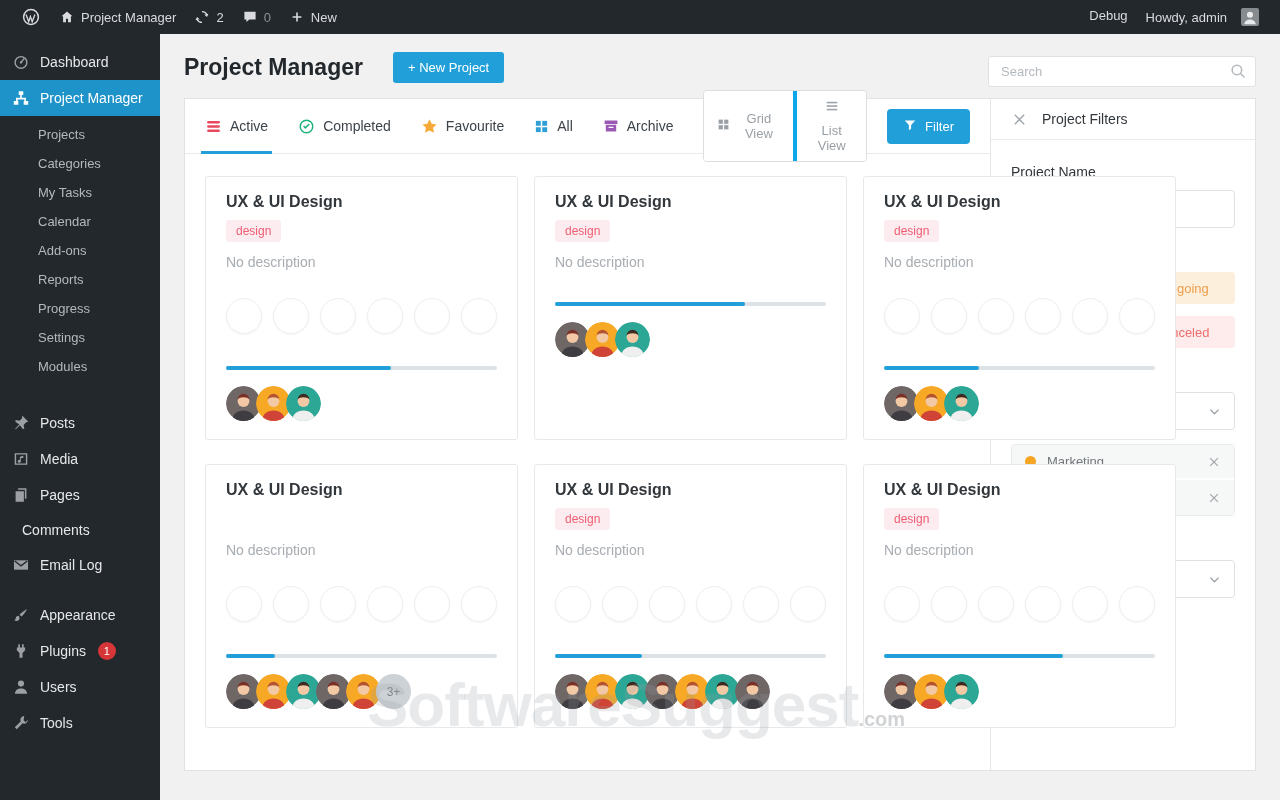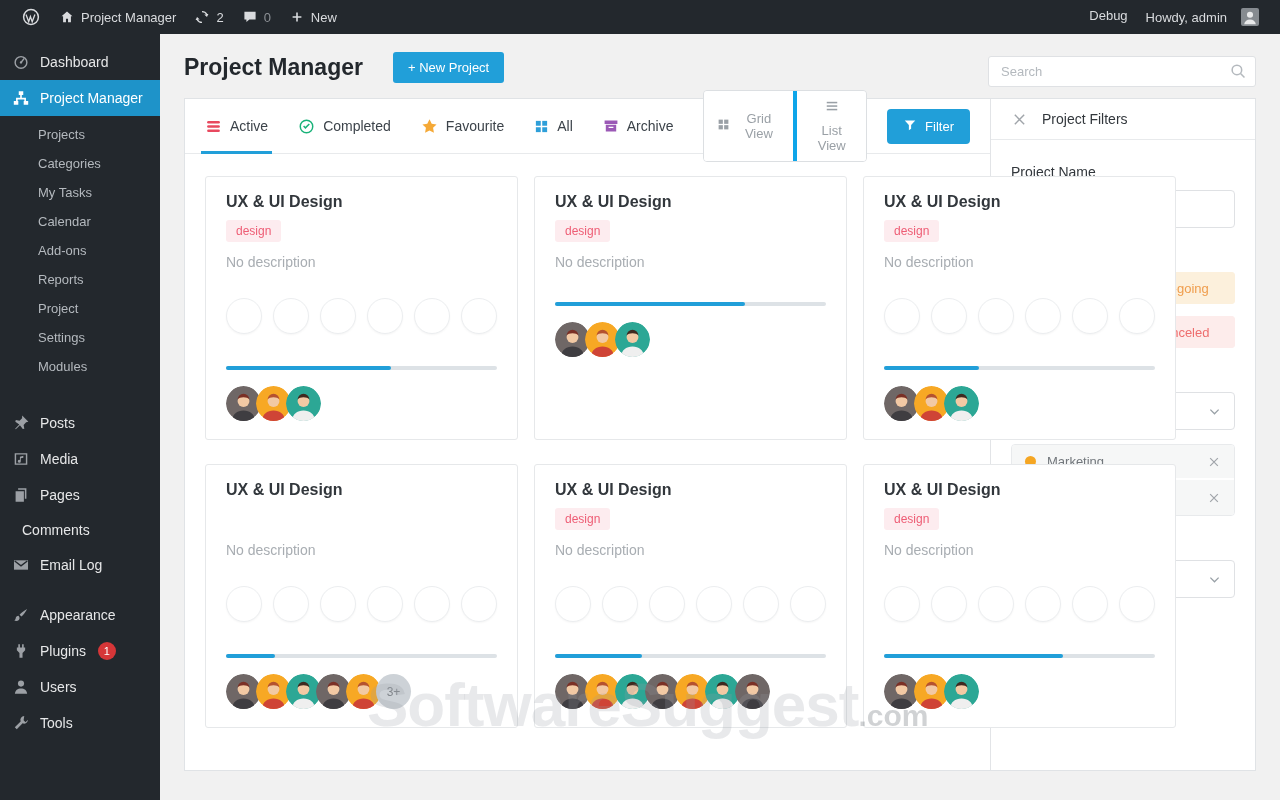--- a/index.html
+++ b/index.html
@@ -107,21 +107,21 @@
   .cat-row:last-child { border-bottom:none; }
   .cat-dot { width:11px; height:11px; border-radius:50%; flex:none; }
   .cat-x { margin-left:auto; color:#a0a5aa; cursor:pointer; display:flex; }
   .fp-actions { margin-top:26px; display:flex; gap:10px; }
   .done-btn { background:#219fd9; color:#fff; border:none; border-radius:4px; font-size:14px; padding:9px 18px; cursor:pointer; font-family:inherit; }
   .cancel-btn { background:#fff; color:#72777c; border:1px solid #dcdfe2; border-radius:4px; font-size:14px; padding:9px 15px; cursor:pointer; font-family:inherit; }
 
   
   .watermark { position:absolute; left:182px; top:570px; z-index:3; pointer-events:none;
     font-weight:bold; font-size:62px; color:rgba(150,155,162,.22); letter-spacing:-1px; white-space:nowrap; }
-  .watermark .wm-suffix { font-size:30px; color:rgba(120,125,132,.35); letter-spacing:0; }
+  .watermark .wm-suffix { font-size:20px; color:rgba(120,125,132,.35); letter-spacing:0; }
 </style>
 </head>
 <body>
 
 <div class="admin-bar">
   <span class="ab-item">
       <span>
         <svg width="20" height="20" viewBox="0 0 20 20" fill="currentColor">
           <circle cx="10" cy="10" r="7.4" fill="none" stroke="currentColor" stroke-width="1.5"></circle>
           <path d="M5 7.6l2.7 7.2 1.7-5.2 1.8 5.2L13.9 7.6" fill="none" stroke="currentColor" stroke-width="1.3"></path>
@@ -192,21 +192,21 @@
       </span>
       <span>Project Manager</span>
     </div>
     <div class="submenu">
       <div class="submenu-item">Projects</div>
       <div class="submenu-item">Categories</div>
       <div class="submenu-item">My Tasks</div>
       <div class="submenu-item">Calendar</div>
       <div class="submenu-item">Add-ons</div>
       <div class="submenu-item">Reports</div>
-      <div class="submenu-item">Project</div>
+      <div class="submenu-item">Progress</div>
       <div class="submenu-item">Settings</div>
       <div class="submenu-item">Modules</div>
     </div>
     <div class="menu-gap"></div>
     <div class="menu-item">
       <span class="mi-icon">
         <svg width="18" height="18" viewBox="0 0 20 20" fill="currentColor">
           <path d="M11.3 1.8l6.9 6.9-2.5.6-2.8 2.8.8 4.2-1.7.5-3.2-4.4-4.6 4.6-.7-.7 4.6-4.6L3.7 8.5l.5-1.7 4.2.8 2.8-2.8z"></path>
         </svg>
       </span>

